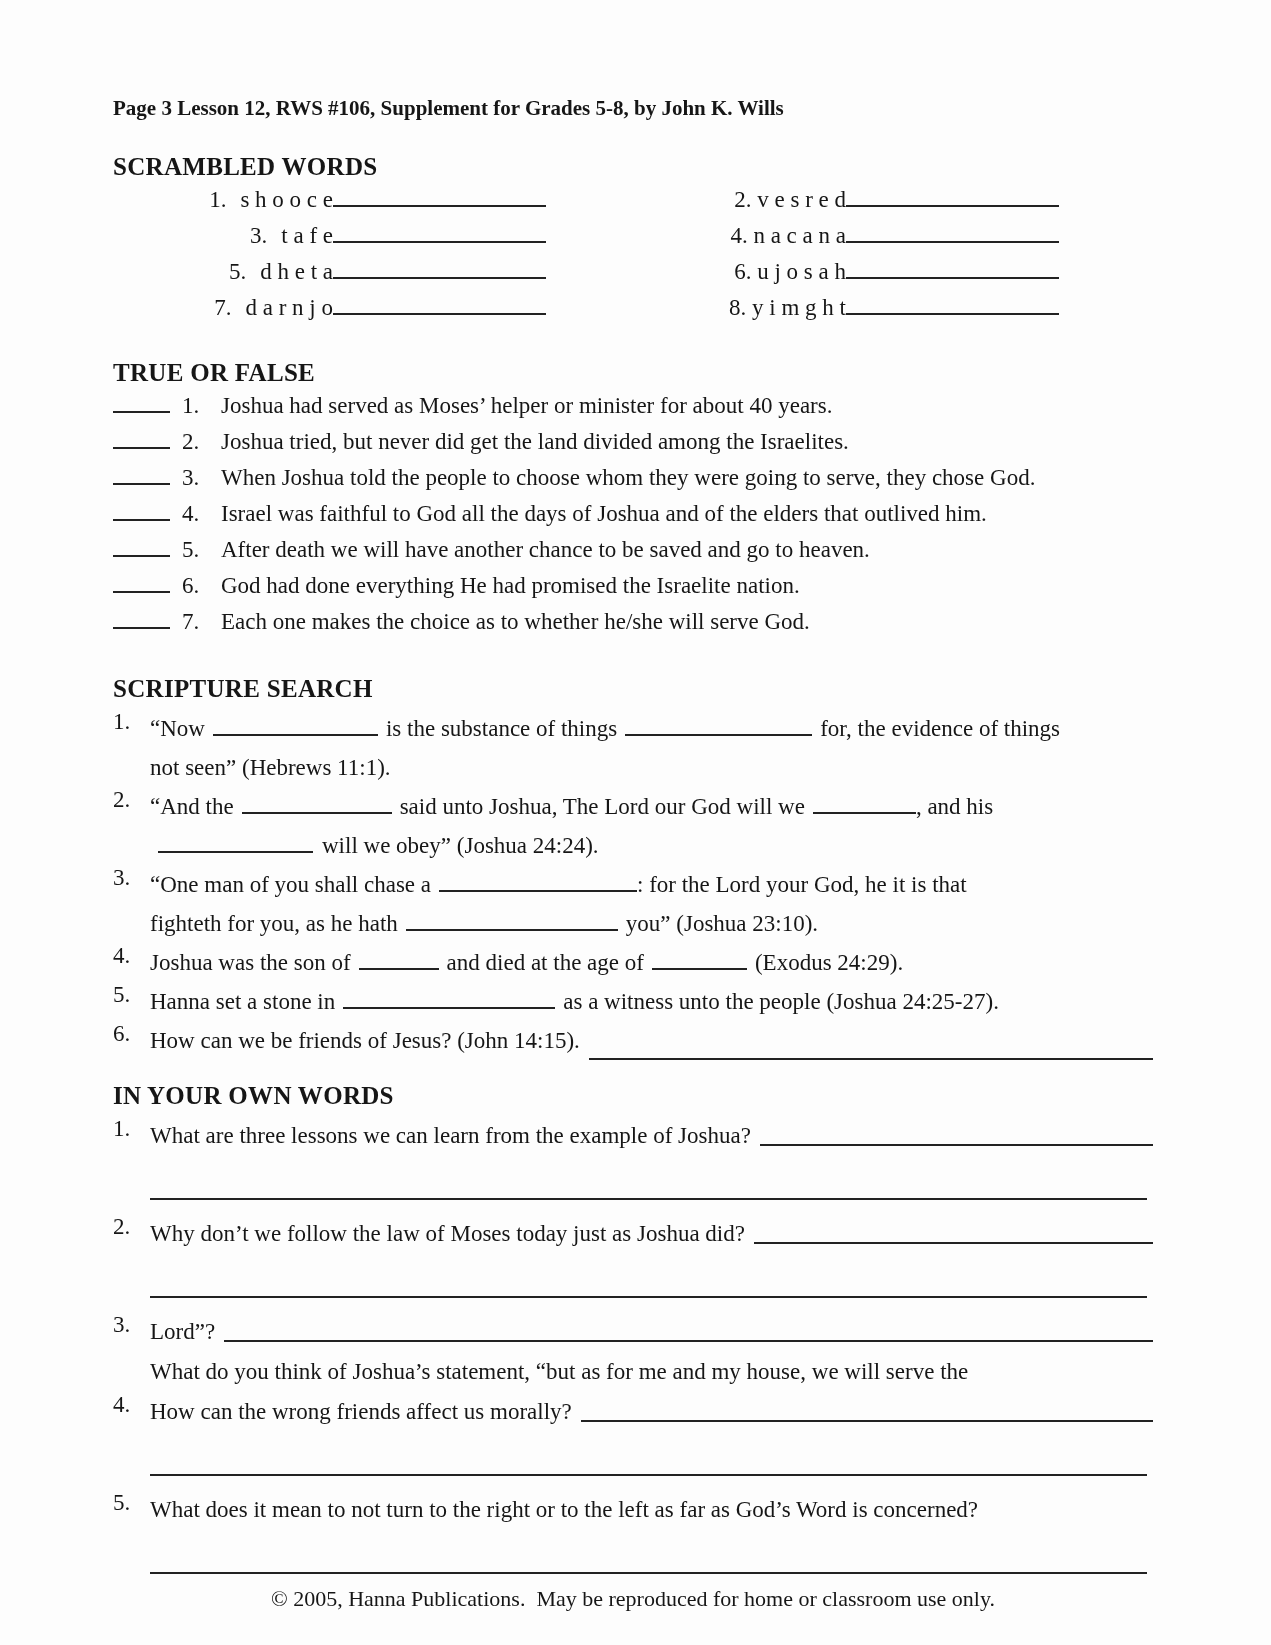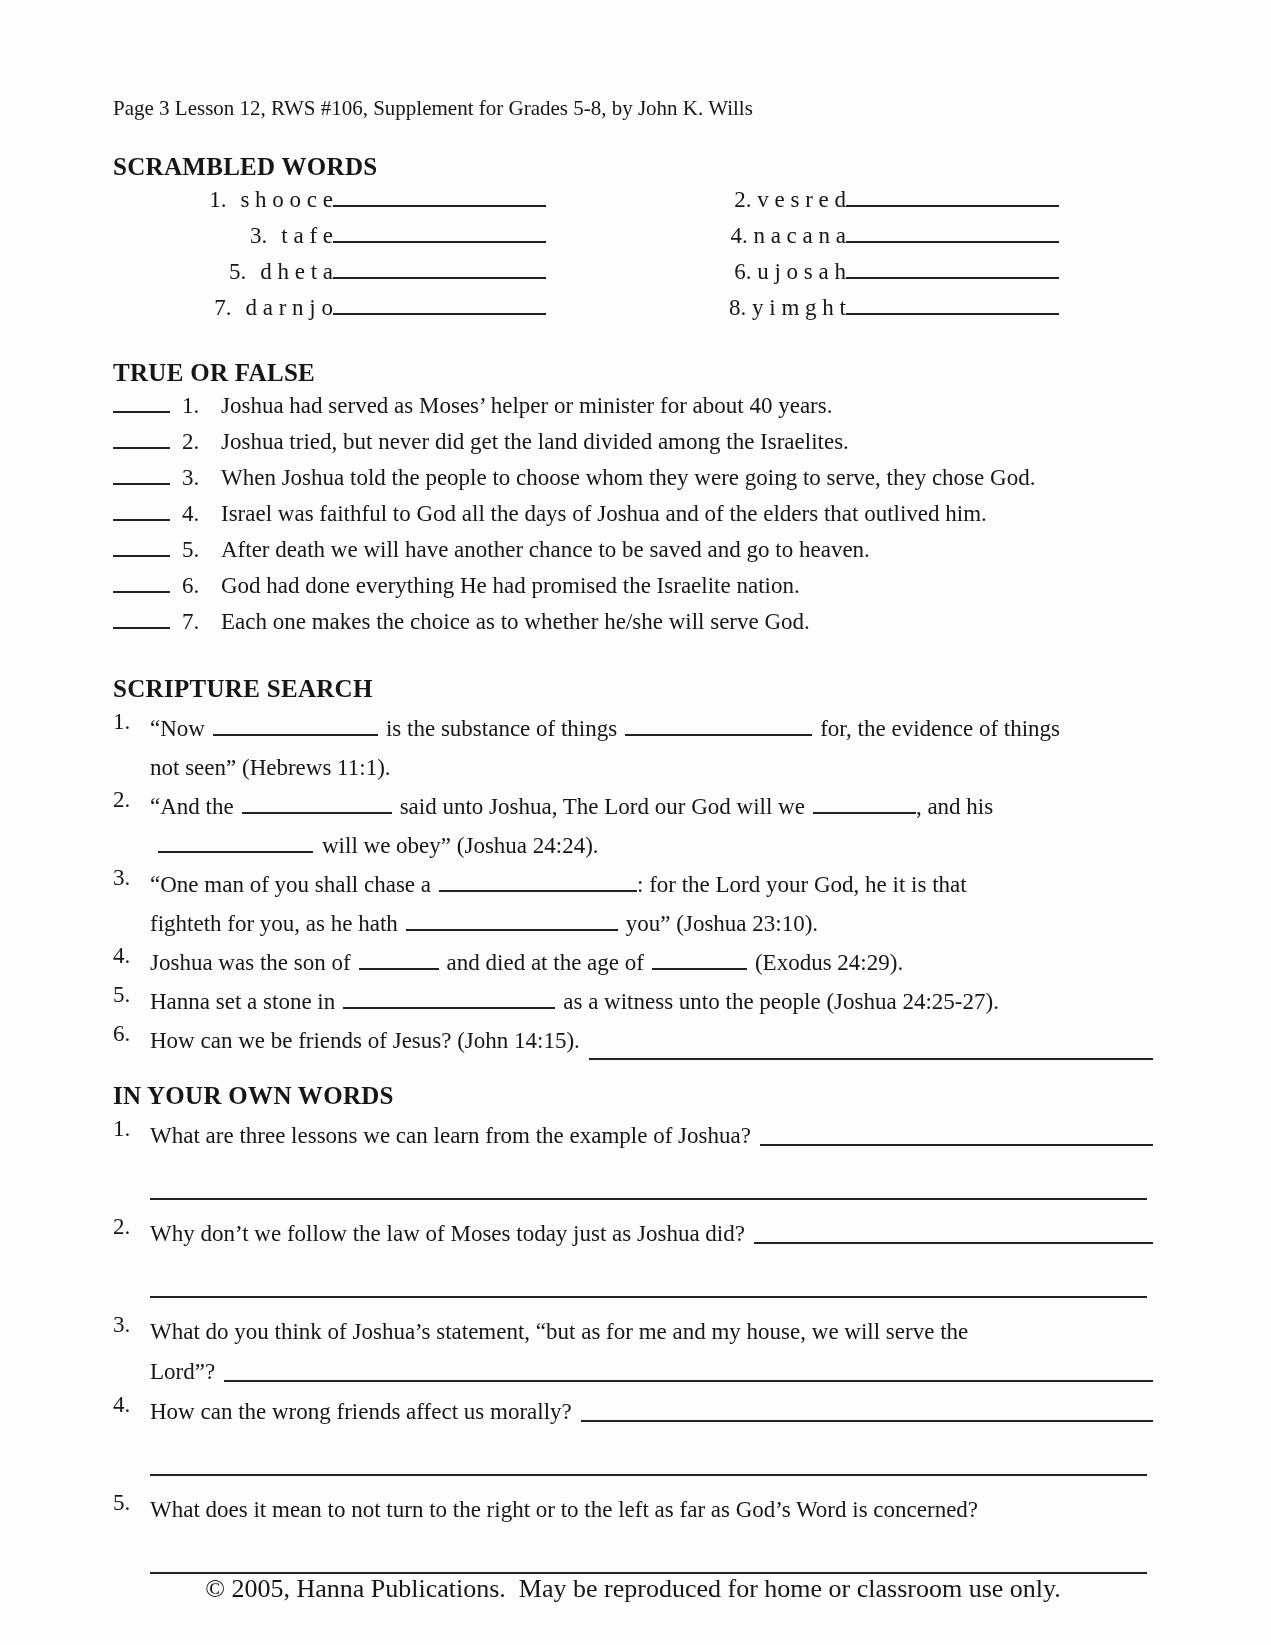--- a/index.html
+++ b/index.html
@@ -9,21 +9,21 @@
     font-family:"Liberation Serif","DejaVu Serif",serif;
     color:#161616;
     overflow:hidden;
   }
   .page {
     box-sizing:border-box;
     width:1271px; height:1645px;
     padding:96px 118px 0 113px;
     position:relative;
   }
-  .doc-header { font-size:21px; margin-bottom:32px; }
+  .doc-header { font-size:21px; margin-bottom:32px;font-weight:bold; }
 
   .section { margin:0; }
   .section-heading {
     font-size:25px; font-weight:bold; letter-spacing:0.3px;
     margin:0 0 6px 0;
   }
 
   
   .blank {
     display:inline-block;
@@ -58,21 +58,22 @@
   .qa-line { line-height:39px; white-space:nowrap; }
   .qa-line.flexline { display:flex; align-items:flex-end; }
   .qa-line.flexline > span:first-child { flex:none; }
 
   .ow-line { line-height:40px; white-space:nowrap; }
   .ow-line.flexline { display:flex; align-items:center; }
   .ow-answer { border-bottom:2px solid #222; height:42px; margin-right:6px; }
 
   .doc-footer {
     text-align:center;
-    font-size:26px;
+    font-size:22px;
+    margin-top:12px;
     white-space:pre-wrap;
   }
 </style>
 </head>
 <body>
 
 <div class="page">
 
   <div class="doc-header">Page 3 Lesson 12, RWS #106, Supplement for Grades 5-8, by John K. Wills</div>
 
@@ -222,25 +223,25 @@
             <span>Why don’t we follow the law of Moses today just as Joshua did?</span>
             <span class="blank fill"></span>
           </div>
       </div>
     </div>
     <div class="ow-answer" style="margin-left:37px"></div>
 
     <div class="qa-item" style="margin-top:14px">
       <span class="qa-num">3.</span>
       <div class="qa-body">
+        <div class="ow-line flexline">
+            <span>Lord”?</span>
+            <span class="blank fill"></span>
+          </div>
         <div class="ow-line"><span>What do you think of Joshua’s statement, “but as for me and my house, we will serve the</span></div>
-        <div class="ow-line flexline">
-            <span>Lord”?</span>
-            <span class="blank fill"></span>
-          </div>
       </div>
     </div>
 
     <div class="qa-item">
       <span class="qa-num">4.</span>
       <div class="qa-body">
         <div class="ow-line flexline">
             <span>How can the wrong friends affect us morally?</span>
             <span class="blank fill"></span>
           </div>

